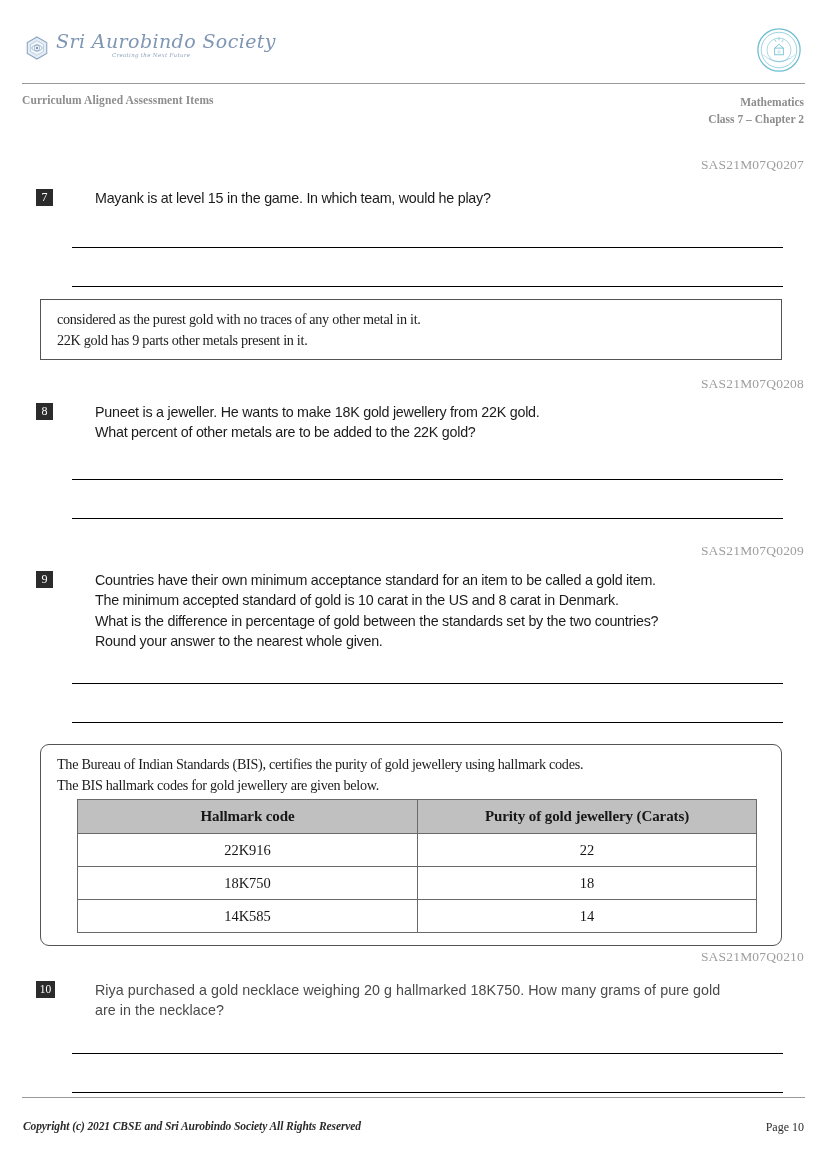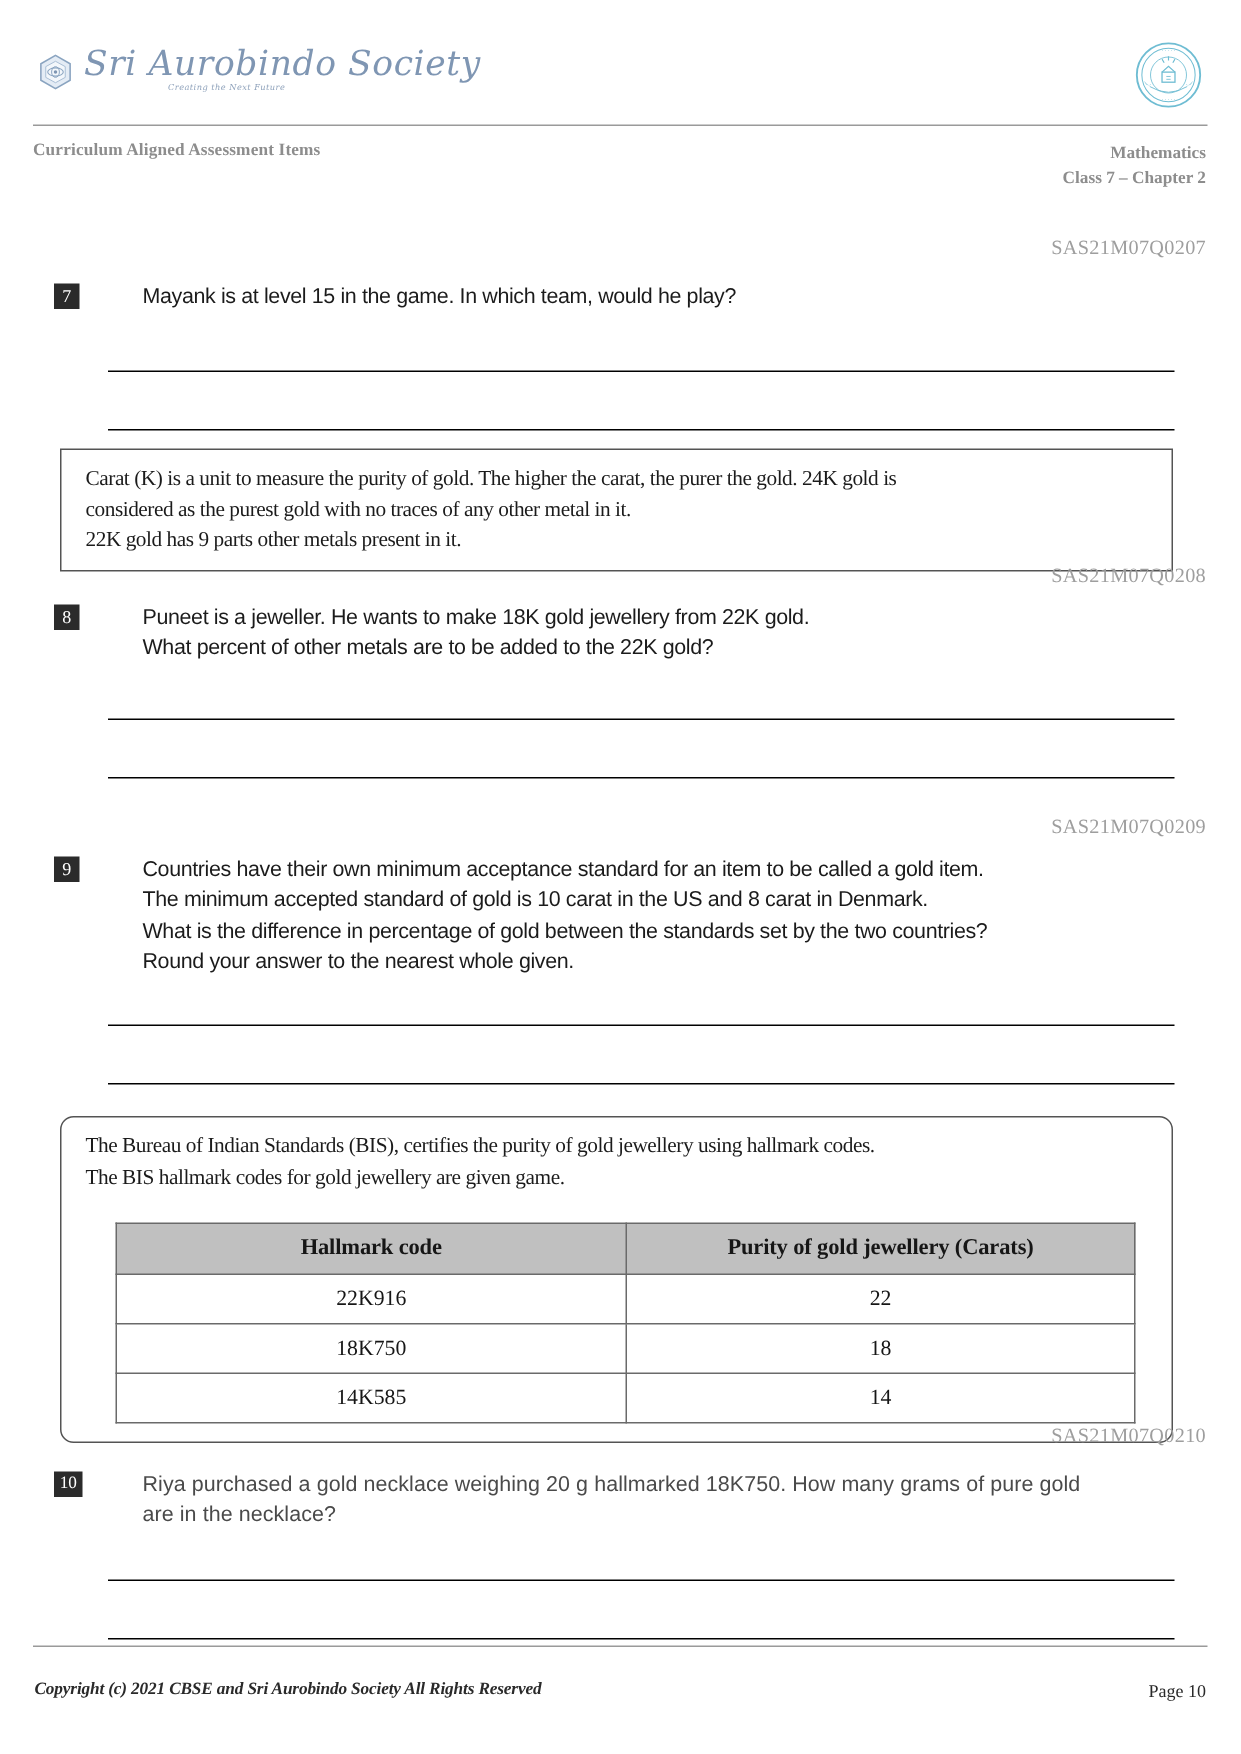--- a/index.html
+++ b/index.html
@@ -45,21 +45,21 @@
     margin-top: 3px;
   }
   .logo-wordmark {
     display: flex;
     flex-direction: column;
     line-height: 1;
   }
   .logo-script {
     font-family: "DejaVu Serif", serif;
     font-style: italic;
-    font-size: 23px;
+    font-size: 19px;
     color: #7f96b3;
     letter-spacing: 0.4px;
     white-space: nowrap;
   }
   .logo-tagline {
     font-family: "DejaVu Serif", serif;
     font-style: italic;
     font-size: 5.5px;
     color: #8fa2bb;
     letter-spacing: 0.3px;
@@ -183,21 +183,21 @@
     letter-spacing: -0.3px;
     padding: 9px 14px 9px 16px;
   }
   .infobox-text .ln { display: block; }
 
   
   .bis-table {
     border-collapse: collapse;
     table-layout: fixed;
     width: 679px;
-    margin: 18px 0 12px 36px;
+    margin: 2px 0 12px 36px;
     font-family: "Liberation Serif", serif;
   }
   .bis-table th, .bis-table td {
     border: 1px solid #6a6a6a;
     text-align: center;
     padding: 0;
     height: 32px;
     font-size: 14.5px;
     color: #161616;
   }
@@ -299,21 +299,20 @@
       <div class="qtext">
         <span class="ln">Mayank is at level 15 in the game. In which team, would he play?</span>
       </div>
     </div>
 
     <div class="ansline" style="top:247px;"></div>
     <div class="ansline" style="top:286px;"></div>
 
     <div class="infobox" style="top:299px;">
       <div class="infobox-text">
-        <span class="ln">Carat (K) is a unit to measure the purity of gold. The higher the carat, the purer the gold. 24K gold is</span>
         <span class="ln">considered as the purest gold with no traces of any other metal in it.</span>
         <span class="ln">22K gold has 9 parts other metals present in it.</span>
       </div>
     </div>
 
     <div class="item-code" style="top:376px;">SAS21M07Q0208</div>
 
     <div class="qblock" style="top:402px;">
       <span class="qnum">8</span>
       <div class="qtext">
@@ -336,21 +335,21 @@
         <span class="ln">Round your answer to the nearest whole given.</span>
       </div>
     </div>
 
     <div class="ansline" style="top:683px;"></div>
     <div class="ansline" style="top:722px;"></div>
 
     <div class="infobox rounded" style="top:744px;">
       <div class="infobox-text" style="padding-bottom:2px;">
         <span class="ln">The Bureau of Indian Standards (BIS), certifies the purity of gold jewellery using hallmark codes.</span>
-        <span class="ln">The BIS hallmark codes for gold jewellery are given game.</span>
+        <span class="ln">The BIS hallmark codes for gold jewellery are given below.</span>
       </div>
       <table class="bis-table">
         <colgroup>
             <col class="c1">
             <col class="c2">
           </colgroup>
         <thead>
           <tr>
             <th>Hallmark code</th>
             <th>Purity of gold jewellery (Carats)</th>

